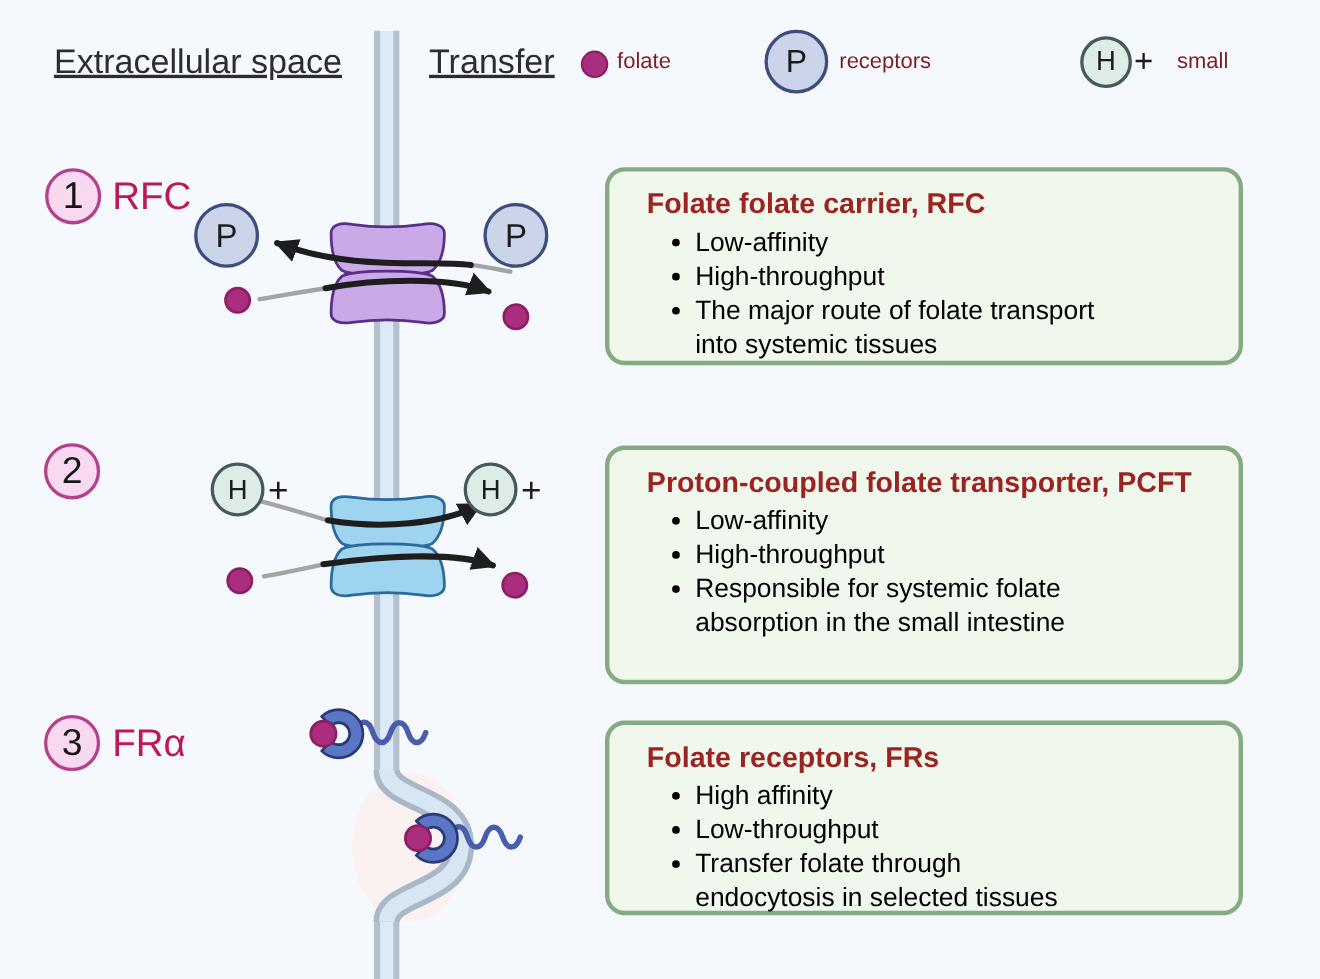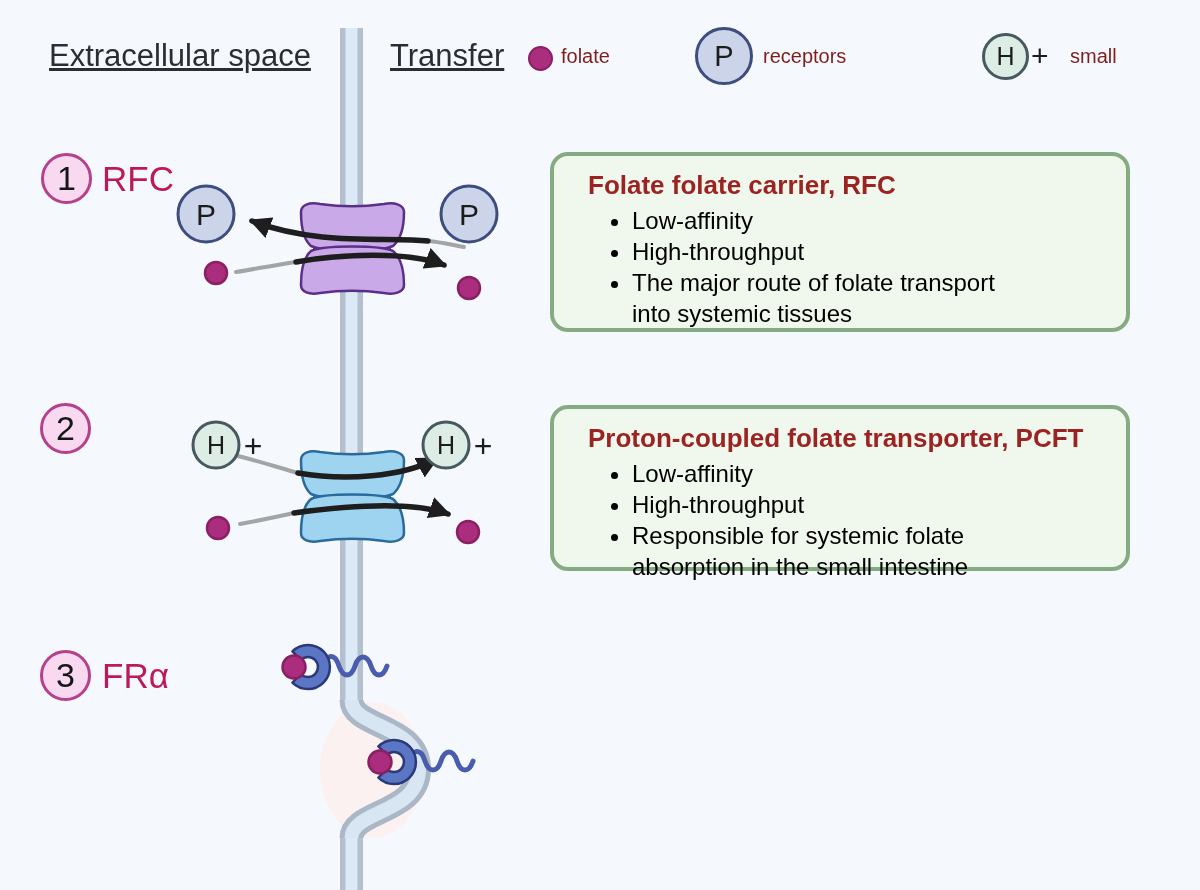--- a/index.html
+++ b/index.html
@@ -170,24 +170,33 @@
   <div class="abs ibox" style="left:550px;top:152px;height:180px">
     <h3>Folate folate carrier, RFC</h3>
     <ul>
       <li>Low-affinity</li>
       <li>High-throughput</li>
       <li>The major route of folate transport
 into systemic tissues</li>
     </ul>
   </div>
 
-  <div class="abs ibox" style="left:550px;top:405px;height:166px">
+  <div class="abs ibox" style="left:550px;top:405px;height:217px">
     <h3>Proton-coupled folate transporter, PCFT</h3>
     <ul>
       <li>Low-affinity</li>
       <li>High-throughput</li>
       <li>Responsible for systemic folate
 absorption in the small intestine</li>
     </ul>
   </div>
 
+  <div class="abs ibox" style="left:550px;top:655px;height:177px">
+    <h3>Folate receptors, FRs</h3>
+    <ul>
+      <li>High affinity</li>
+      <li>Low-throughput</li>
+      <li>Transfer folate through
+endocytosis in selected tissues</li>
+    </ul>
+  </div>
 
 </div>
 
 </body></html>

